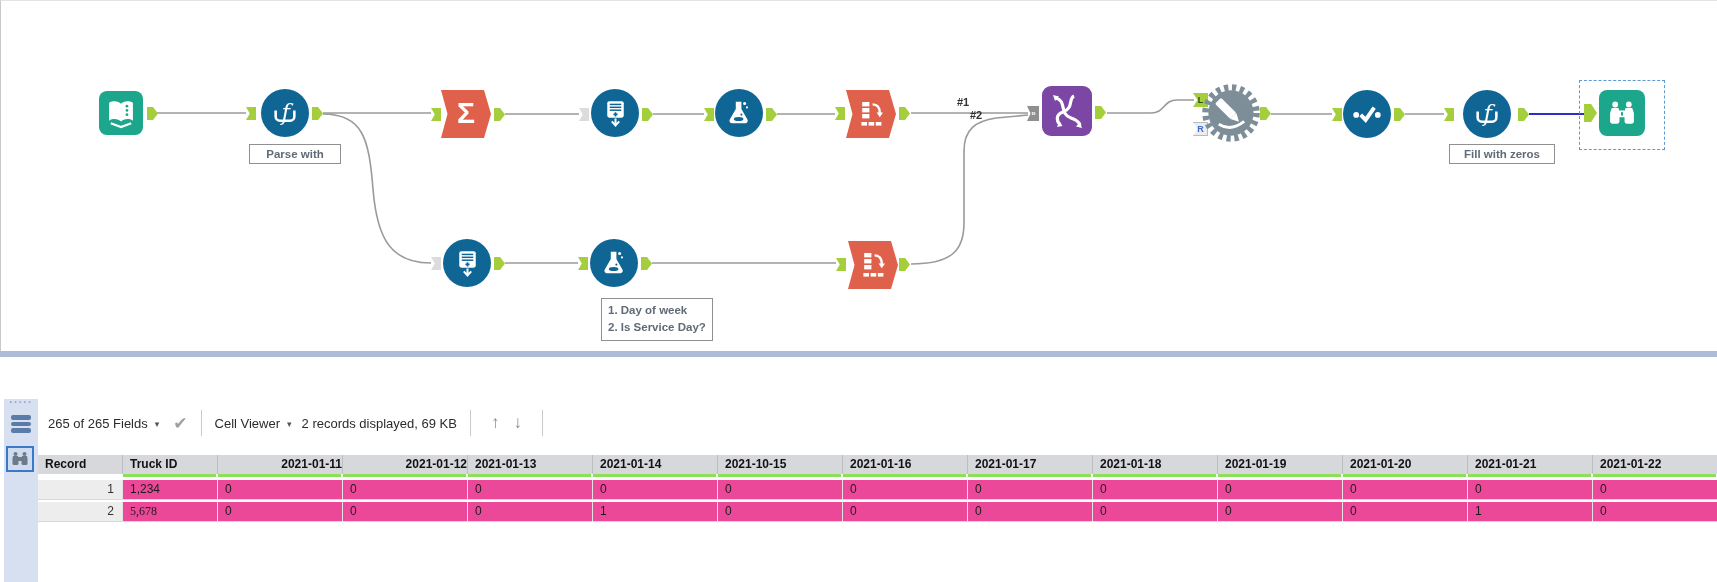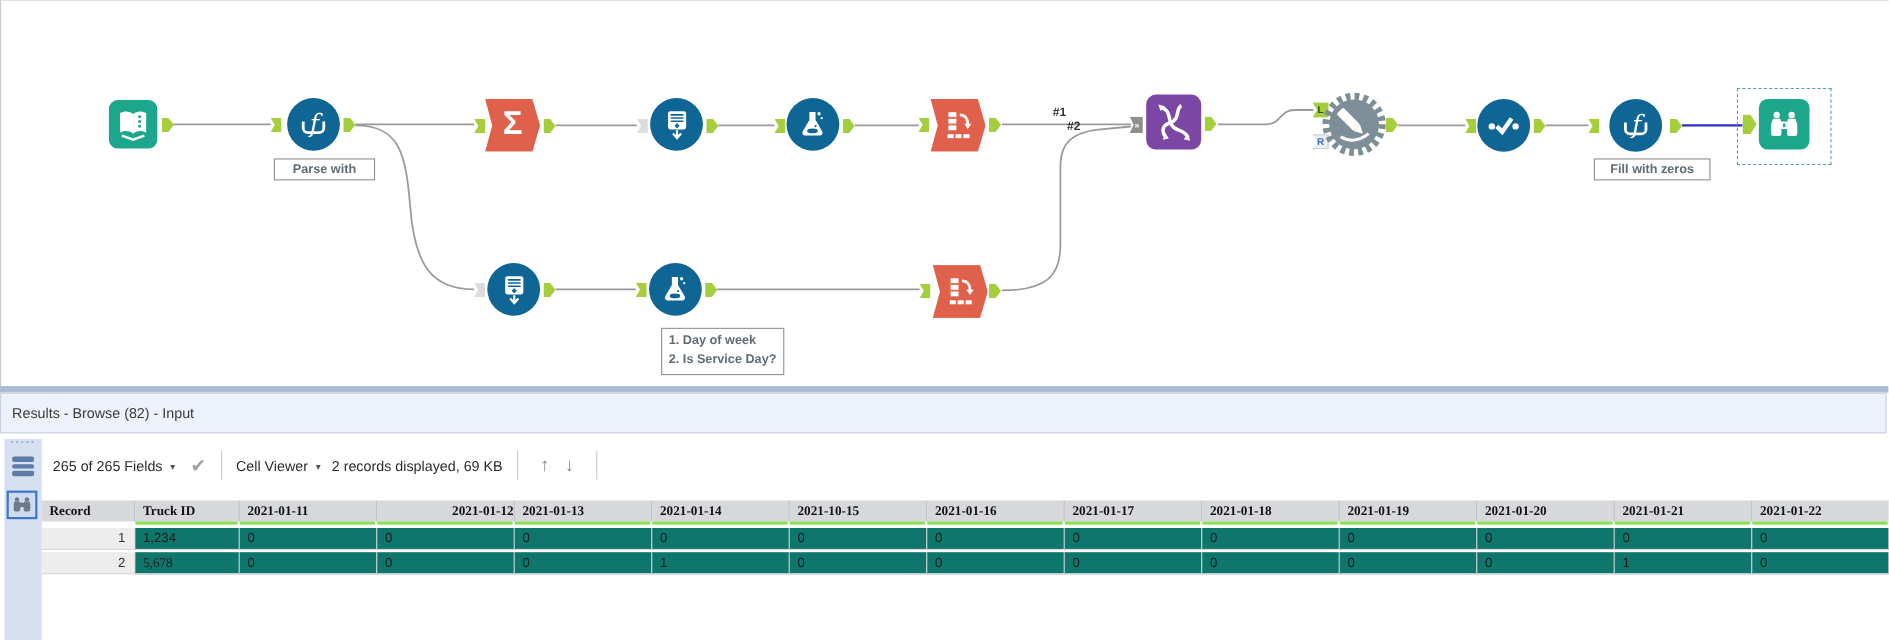--- a/index.html
+++ b/index.html
@@ -69,27 +69,27 @@
   #toolbar{position:absolute;left:48px;top:10px;height:36px;display:flex;align-items:center;
     font-size:13px;color:#2b2b2b;}
   .tb-gap{width:10px;}
   .caret{font-size:9px;color:#555;margin:2px 0 0 7px;}
   .tb-check{color:#9f9f9f;font-size:17px;margin-left:14px;}
   .tb-sep{width:1px;height:26px;background:#c9c9c9;margin:0 13px;}
   .tb-arrow{color:#8a8a8a;font-size:17px;margin:0 7px;}
 
   
   #grid{position:absolute;left:38px;top:60px;}
-  .hrow{display:flex;font-family:Liberation Serif, serif;}
+  .hrow{display:flex;}
   .hcell{box-sizing:border-box;background:#d6d8dc;border-right:1px solid #bcbec2;
     font-size:12px;font-weight:bold;color:#111;padding:2px 0 1px 7px;height:19px;position:relative;}
   .qbar{position:absolute;left:0;right:1px;bottom:-3px;height:3px;background:#8be05a;}
   .hspacer{height:6px;}
   .drow{display:flex;margin-bottom:2px;}
-  .dcell{box-sizing:border-box;background:#0f766e;border-right:1px solid #e2e2e2;
+  .dcell{box-sizing:border-box;background:#ec4899;border-right:1px solid #e2e2e2;
     border-bottom:1px solid #d8d8d8;font-size:12px;color:#1c1c1c;padding:2px 0 0 7px;height:20px;}
   .dcell.rec{background:#ededed;text-align:right;padding:2px 8px 0 0;color:#333;}
 </style>
 </head>
 <body>
 
 <div id="screen">
 
   <div id="canvas">
 
@@ -282,23 +282,20 @@
         <rect x="8" y="30" width="7" height="4.5" fill="#fff"></rect>
           <rect x="17" y="30" width="7" height="4.5" fill="#fff"></rect>
           <rect x="26" y="30" width="7" height="4.5" fill="#fff"></rect>
       </svg>
     </div>
     <div class="anchor-out" style="left:898px;top:257px;"></div>
   </div>
 
   <div id="splitter"></div>
 
-  <div id="results-title">
-    <span>Results - Browse (82) - Input</span>
-  </div>
 
   <div id="results-body">
 
     <div id="left-strip">
       <div id="grip">·····</div>
       <div class="strip-btn" id="btn-meta">
         <div class="bar"></div>
         <div class="bar"></div>
         <div class="bar"></div>
       </div>
@@ -325,21 +322,21 @@
       <span class="tb-sep"></span>
       <span class="tb-arrow">↑</span>
       <span class="tb-arrow">↓</span>
       <span class="tb-sep"></span>
     </div>
 
     <div id="grid">
         <div class="hrow">
           <div class="hcell" style="width: 85px;"><span>Record</span></div>
           <div class="hcell" style="width: 95px;"><span>Truck ID</span><div class="qbar" style="background: rgb(139, 224, 90);"></div></div>
-          <div class="hcell" style="width: 125px;"><span>2021-01-11</span><div class="qbar" style="background: rgb(139, 224, 90);"></div></div>
+          <div class="hcell" style="width: 125px; text-align: right;"><span>2021-01-11</span><div class="qbar" style="background: rgb(139, 224, 90);"></div></div>
           <div class="hcell" style="width: 125px; text-align: right;"><span>2021-01-12</span><div class="qbar" style="background: rgb(139, 224, 90);"></div></div>
           <div class="hcell" style="width: 125px;"><span>2021-01-13</span><div class="qbar" style="background: rgb(139, 224, 90);"></div></div>
           <div class="hcell" style="width: 125px;"><span>2021-01-14</span><div class="qbar" style="background: rgb(139, 224, 90);"></div></div>
           <div class="hcell" style="width: 125px;"><span>2021-10-15</span><div class="qbar" style="background: rgb(139, 224, 90);"></div></div>
           <div class="hcell" style="width: 125px;"><span>2021-01-16</span><div class="qbar" style="background: rgb(139, 224, 90);"></div></div>
           <div class="hcell" style="width: 125px;"><span>2021-01-17</span><div class="qbar" style="background: rgb(139, 224, 90);"></div></div>
           <div class="hcell" style="width: 125px;"><span>2021-01-18</span><div class="qbar" style="background: rgb(139, 224, 90);"></div></div>
           <div class="hcell" style="width: 125px;"><span>2021-01-19</span><div class="qbar" style="background: rgb(139, 224, 90);"></div></div>
           <div class="hcell" style="width: 125px;"><span>2021-01-20</span><div class="qbar" style="background: rgb(139, 224, 90);"></div></div>
           <div class="hcell" style="width: 125px;"><span>2021-01-21</span><div class="qbar" style="background: rgb(139, 224, 90);"></div></div>

